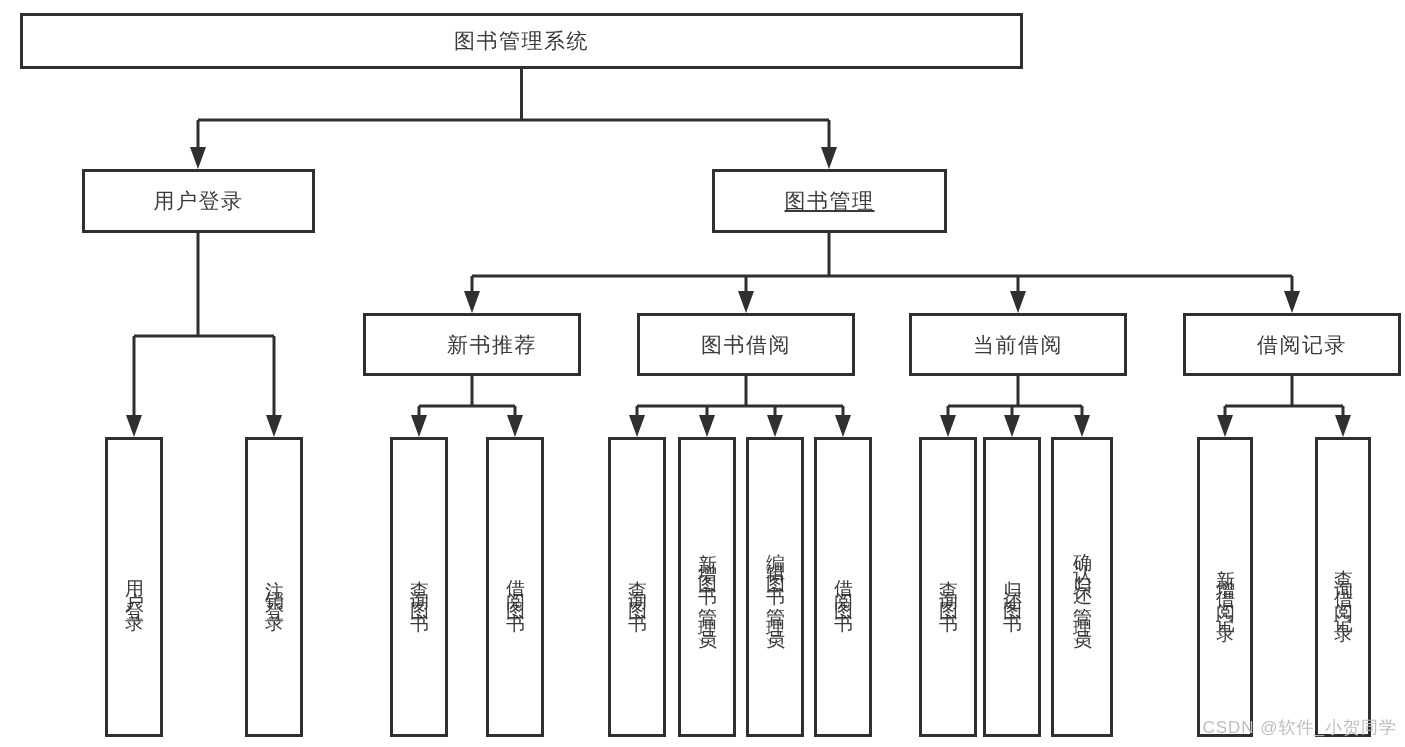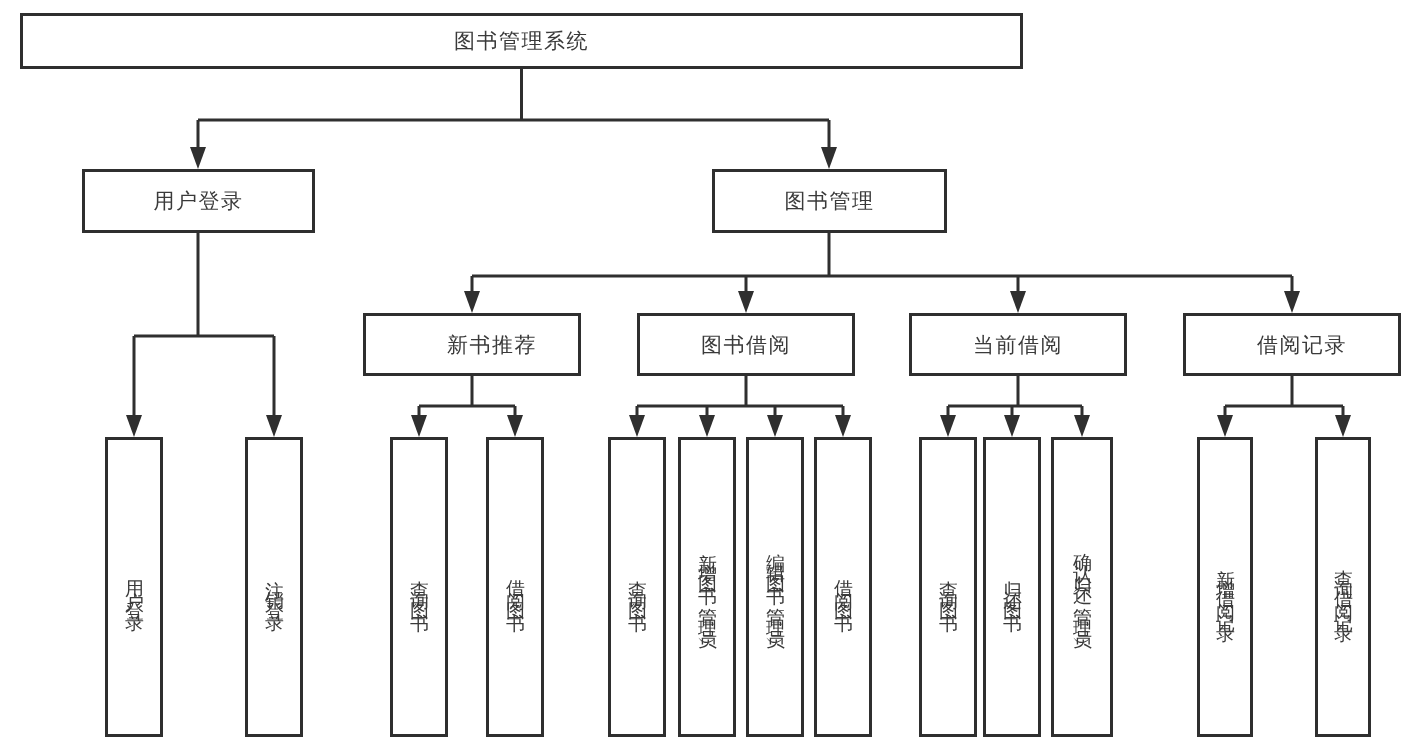--- a/index.html
+++ b/index.html
@@ -72,21 +72,21 @@
     </g>
   </svg>
 
   <div class="node h" style="left:20px;top:13px;width:1003px;height:56px;">
     <span>图书管理系统</span>
   </div>
 
   <div class="node h" style="left:82px;top:169px;width:233px;height:64px;">
     <span>用户登录</span>
   </div>
-  <div class="node h" style="left:712px;top:169px;width:235px;height:64px;">
+  <div class="node h" style="left:712px;top:169px;width:235px;height:64px;text-decoration:underline;">
     <span>图书管理</span>
   </div>
 
   <div class="node h" style="left:363px;top:313px;width:218px;height:63px;padding-left:40px;">
     <span>新书推荐</span>
   </div>
   <div class="node h" style="left:637px;top:313px;width:218px;height:63px;">
     <span>图书借阅</span>
   </div>
   <div class="node h" style="left:909px;top:313px;width:218px;height:63px;">
@@ -133,14 +133,15 @@
     <span>确认归还（管理员）</span>
   </div>
 
   <div class="node v" style="left:1197px;top:437px;width:56px;height:300px;">
     <span>新增借阅记录</span>
   </div>
   <div class="node v" style="left:1315px;top:437px;width:56px;height:300px;">
     <span>查询借阅记录</span>
   </div>
 
+  <div class="watermark">CSDN @软件_小贺同学</div>
 
 </div>
 
 </body></html>

